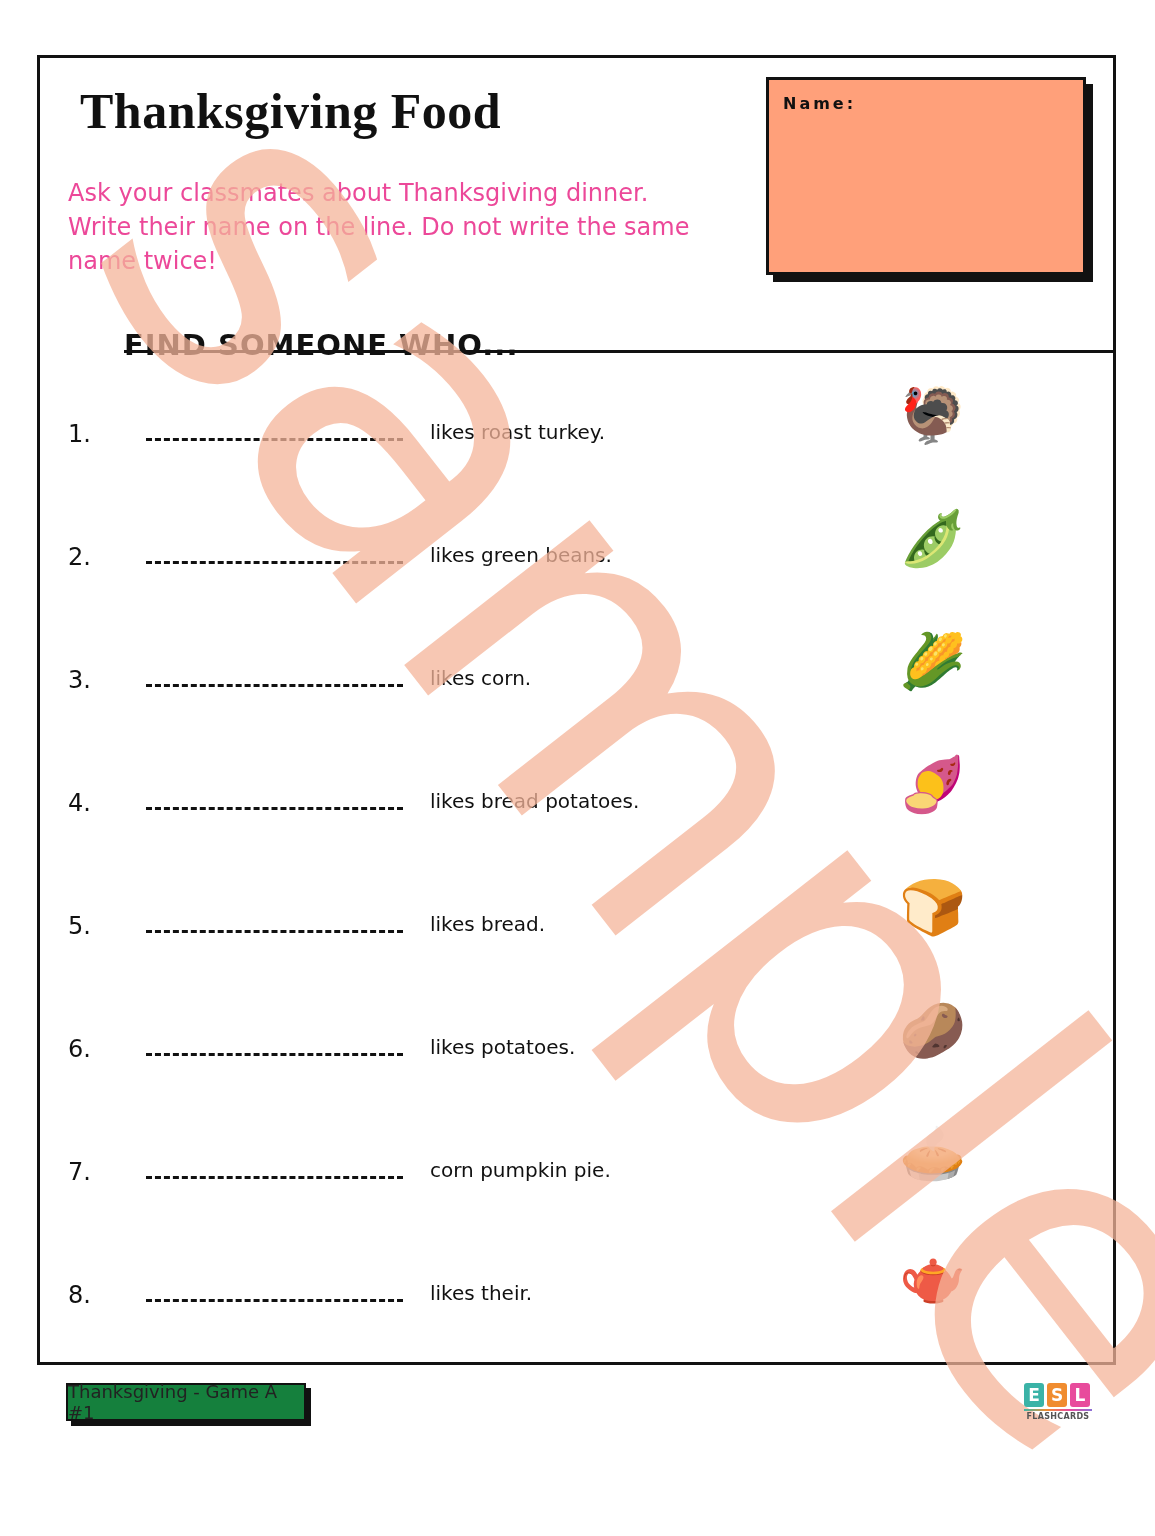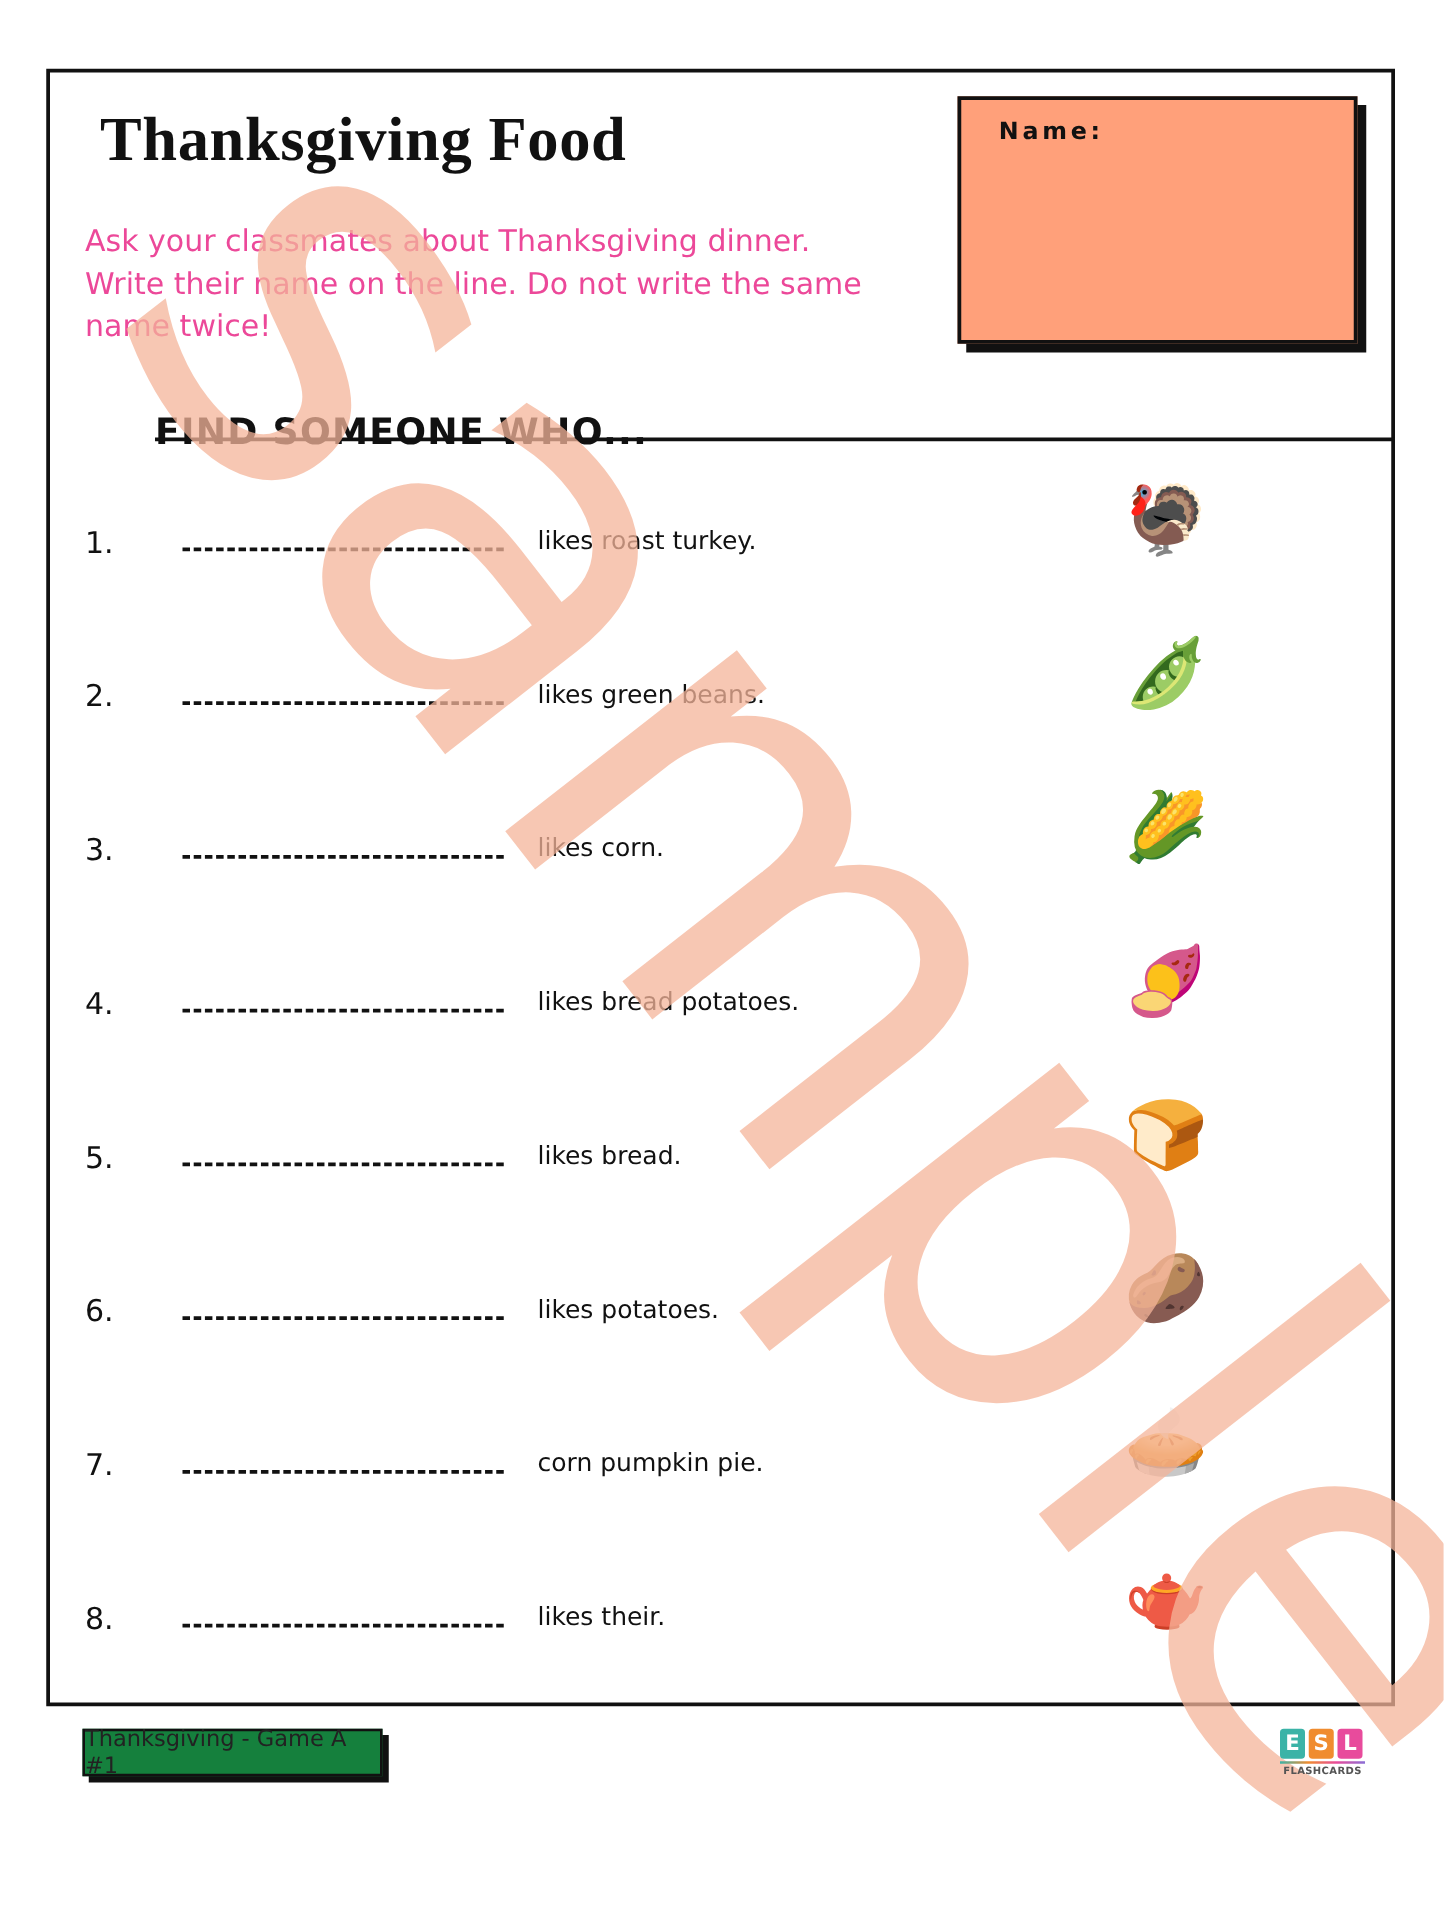--- a/index.html
+++ b/index.html
@@ -1,21 +1,21 @@
 <!DOCTYPE html>
 <html><head>
 <meta charset="utf-8">
 <style>
   html, body { margin:0; padding:0; background:#ffffff; }
   body { width:1155px; height:1536px; position:relative; overflow:hidden; font-family:"DejaVu Sans", sans-serif; color:#111; }
   .frame { position:absolute; left:37px; top:55px; width:1079px; height:1310px; border:3px solid #111; box-sizing:border-box; }
   .title { position:absolute; left:68px; top:82px; font-family:Liberation Serif, serif; font-weight:900; font-size:50px; letter-spacing:0.5px; color:#111;margin-left:12px; }
   .instructions { position:absolute; left:68px; top:176px; width:640px; font-size:24px; line-height:34px; color:#ec4899; font-family:"DejaVu Sans", sans-serif; }
   .namebox { position:absolute; left:766px; top:77px; width:320px; height:198px; background:#ffa07a; border:3px solid #111; box-sizing:border-box; box-shadow:7px 7px 0 #111; }
-  .namebox .cell { height:50%; box-sizing:border-box; padding:14px 30px; font-weight:bold; font-size:19px; letter-spacing:3px; }
+  .namebox .cell { height:50%; box-sizing:border-box; padding:14px 14px; font-weight:bold; font-size:16px; letter-spacing:3px; }
   .namebox .cell + .cell { border-top:2px solid #111; }
   .section-title { position:absolute; left:124px; top:328px; font-weight:700; font-size:29px; letter-spacing:1px; }
   .divider { position:absolute; left:124px; top:350px; width:992px; height:3px; background:#111; }
   .row { position:absolute; left:68px; height:60px; width:1000px; }
   .row .num { position:absolute; left:0; top:0; font-size:24px; }
   .row .blank { position:absolute; left:78px; top:18px; width:257px; height:0; border-bottom:3px dashed #111; }
   .row .text { position:absolute; left:362px; top:0; font-size:20px; }
   .row .pic { position:absolute; left:800px; top:-45px; width:130px; height:80px; display:flex; align-items:center; justify-content:center; font-size:54px; }
   .watermark { position:absolute; left:0; top:0; width:1155px; height:1536px; pointer-events:none; }
   .footer-tag { position:absolute; left:66px; top:1383px; width:240px; height:38px; background:#15803d; border:2px solid #111; box-sizing:border-box; box-shadow:5px 5px 0 #111; font-size:18px; display:flex; align-items:center; justify-content:center; color:#222; }

